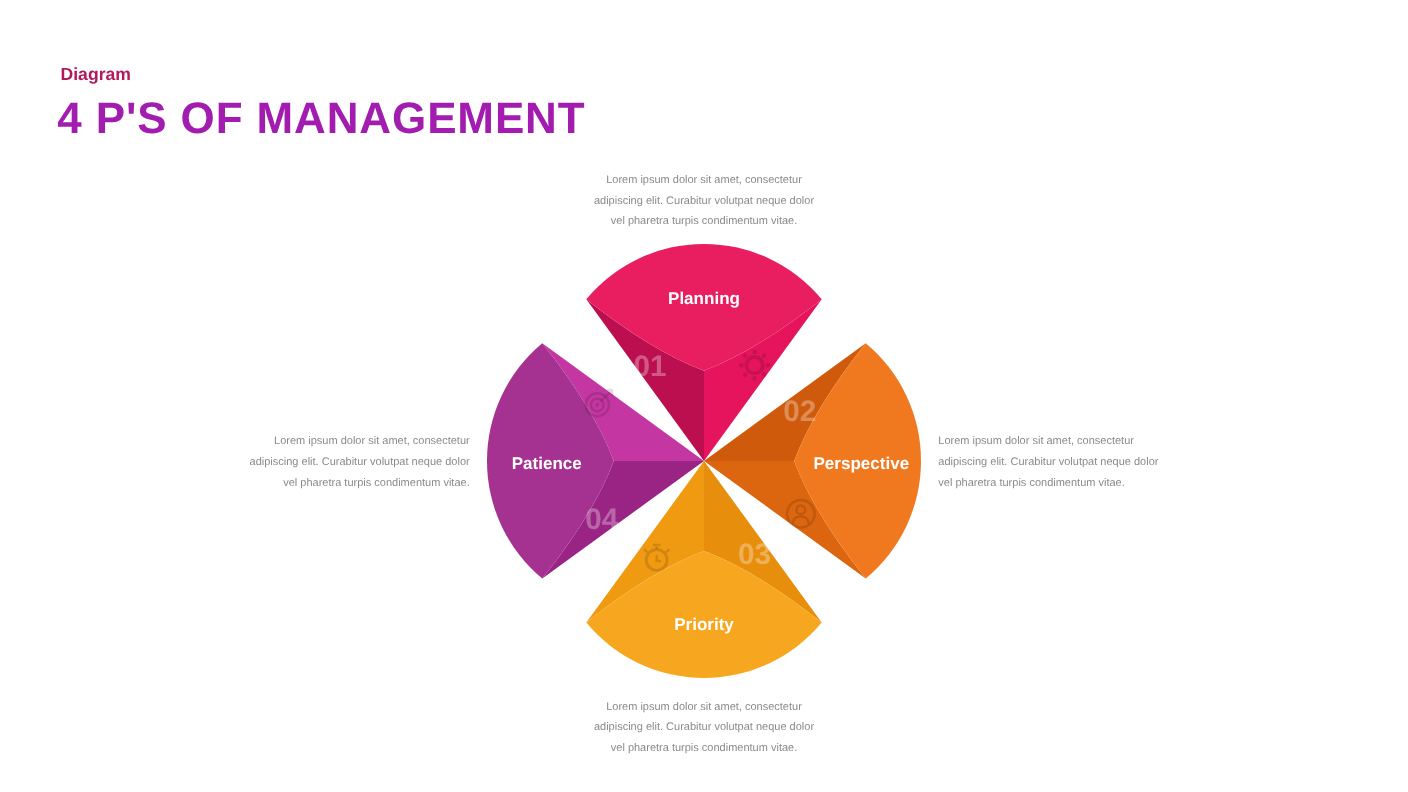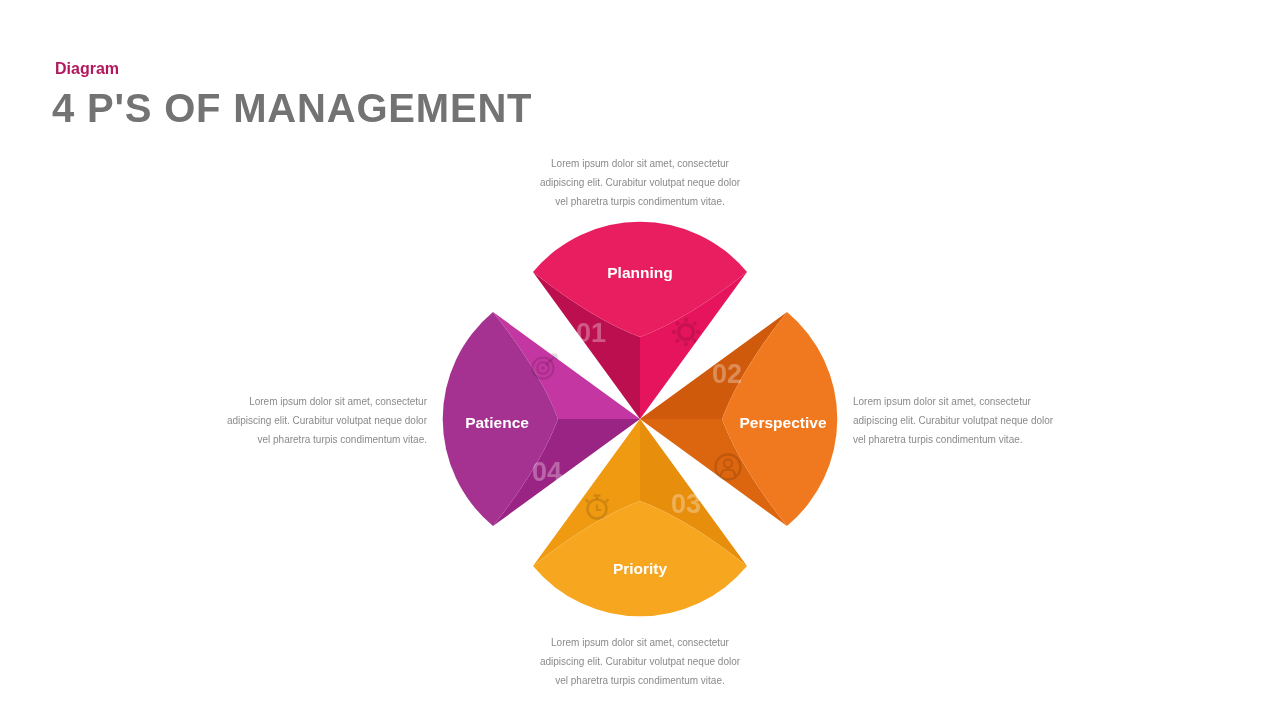--- a/index.html
+++ b/index.html
@@ -35,21 +35,21 @@
     text-anchor:middle;dominant-baseline:central;
   }
   .icon-stroke{stroke:rgba(0,0,0,0.13);fill:none;stroke-linecap:butt;}
 </style>
 </head>
 <body>
 
 <div class="slide">
 
   <div class="eyebrow" style="color: rgb(179, 23, 92);">Diagram</div>
-  <div class="page-title" style="color: #737373;">4 P'S OF MANAGEMENT</div>
+  <div class="page-title" style="color: #a21caf;">4 P'S OF MANAGEMENT</div>
 
   <div class="body-block top" style="color: rgb(138, 138, 138);">
     <div>Lorem ipsum dolor sit amet, consectetur</div>
     <div>adipiscing elit. Curabitur volutpat  neque dolor</div>
     <div>vel pharetra turpis condimentum vitae.</div>
   </div>
 
   <div class="body-block left" style="color: rgb(138, 138, 138);">
     <div>Lorem ipsum dolor sit amet, consectetur</div>
     <div>adipiscing elit. Curabitur volutpat  neque dolor</div>

